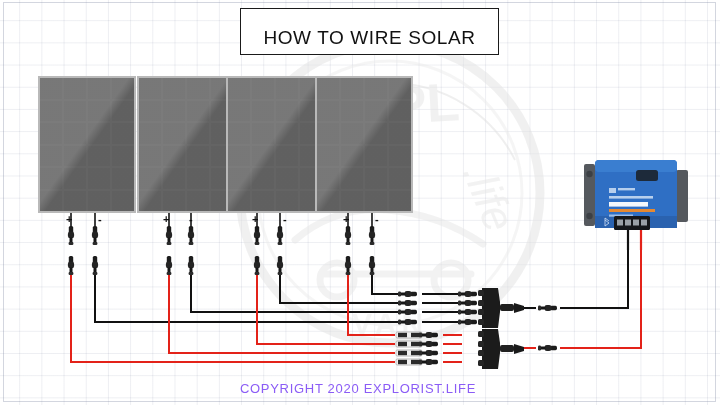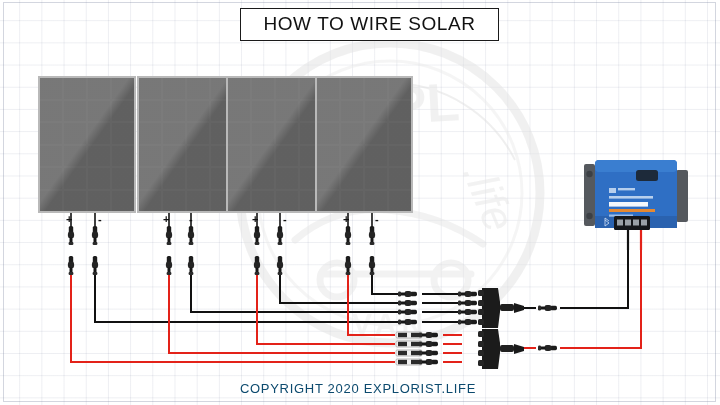--- a/index.html
+++ b/index.html
@@ -30,21 +30,21 @@
 
   
   .title-box{
     position:absolute;left:240px;top:8px;width:245px;
     border:1.6px solid #1a1a1a;background:#ffffff;
     padding:4px 6px 6px 6px;
     text-align:center;z-index:20;
   }
   .title-line{
     font-size:19px;letter-spacing:.6px;color:#111;line-height:21px;
-    white-space:nowrap;font-weight:400;
+    white-space:nowrap;font-weight:400;margin-top:14px;
   }
 
   
   .panel{position:absolute;background:#6f6f6f;box-shadow:0 0 0 1px #9a9a9a inset;}
   .panel .cells{position:absolute;inset:0;display:grid;grid-template-columns:repeat(4,1fr);grid-template-rows:repeat(6,1fr);gap:2px;padding:2px;box-sizing:border-box;}
   .cell{background:#6b6b6b;}
   .panel .diag{
     position:absolute;inset:0;pointer-events:none;
     background:linear-gradient(to bottom right, rgba(255,255,255,.085) 0%, rgba(255,255,255,.085) 47%, rgba(0,0,0,.10) 53%, rgba(0,0,0,.10) 100%);
   }
@@ -55,21 +55,21 @@
 
   
   #wires{position:absolute;left:0;top:0;width:720px;height:405px;z-index:10;}
 
   
   .cc{position:absolute;z-index:14;}
 
   
   .copyright{
     position:absolute;left:0;right:4px;top:381px;text-align:center;
-    font-size:13px;letter-spacing:.7px;color:#0c4a6e;z-index:12;
+    font-size:13px;letter-spacing:.7px;color:#8b5cf6;z-index:12;
   }
 </style>
 </head>
 <body>
 
 <div id="stage">
 
   <div class="grid"></div>
   <div class="page-border"></div>
 

